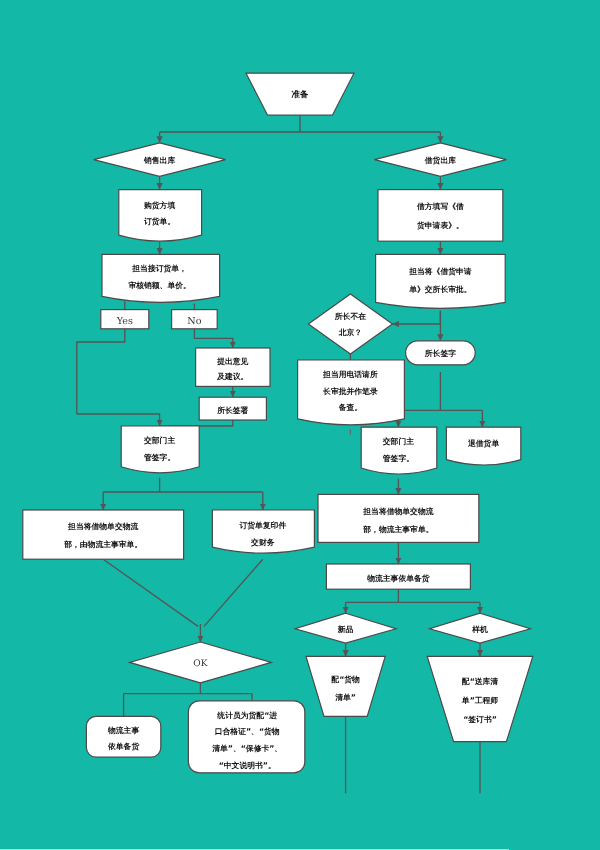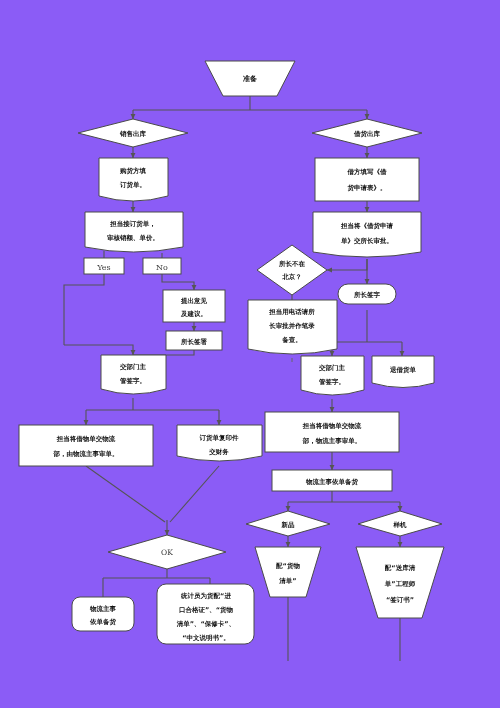--- a/index.html
+++ b/index.html
@@ -10,21 +10,21 @@
   body {
     width: 500px;
     height: 708px;
     font-family: "DejaVu Sans", "Liberation Sans", sans-serif;
     overflow: hidden;
   }
   #chart-root {
     position: relative;
     width: 500px;
     height: 708px;
-    background: #8b5cf6;
+    background: #14b8a6;
   }
   svg#flow {
     display: block;
     width: 500px;
     height: 708px;
   }
   .shape {
     fill: #ffffff;
     stroke: #4a4a4a;
     stroke-width: 1;

